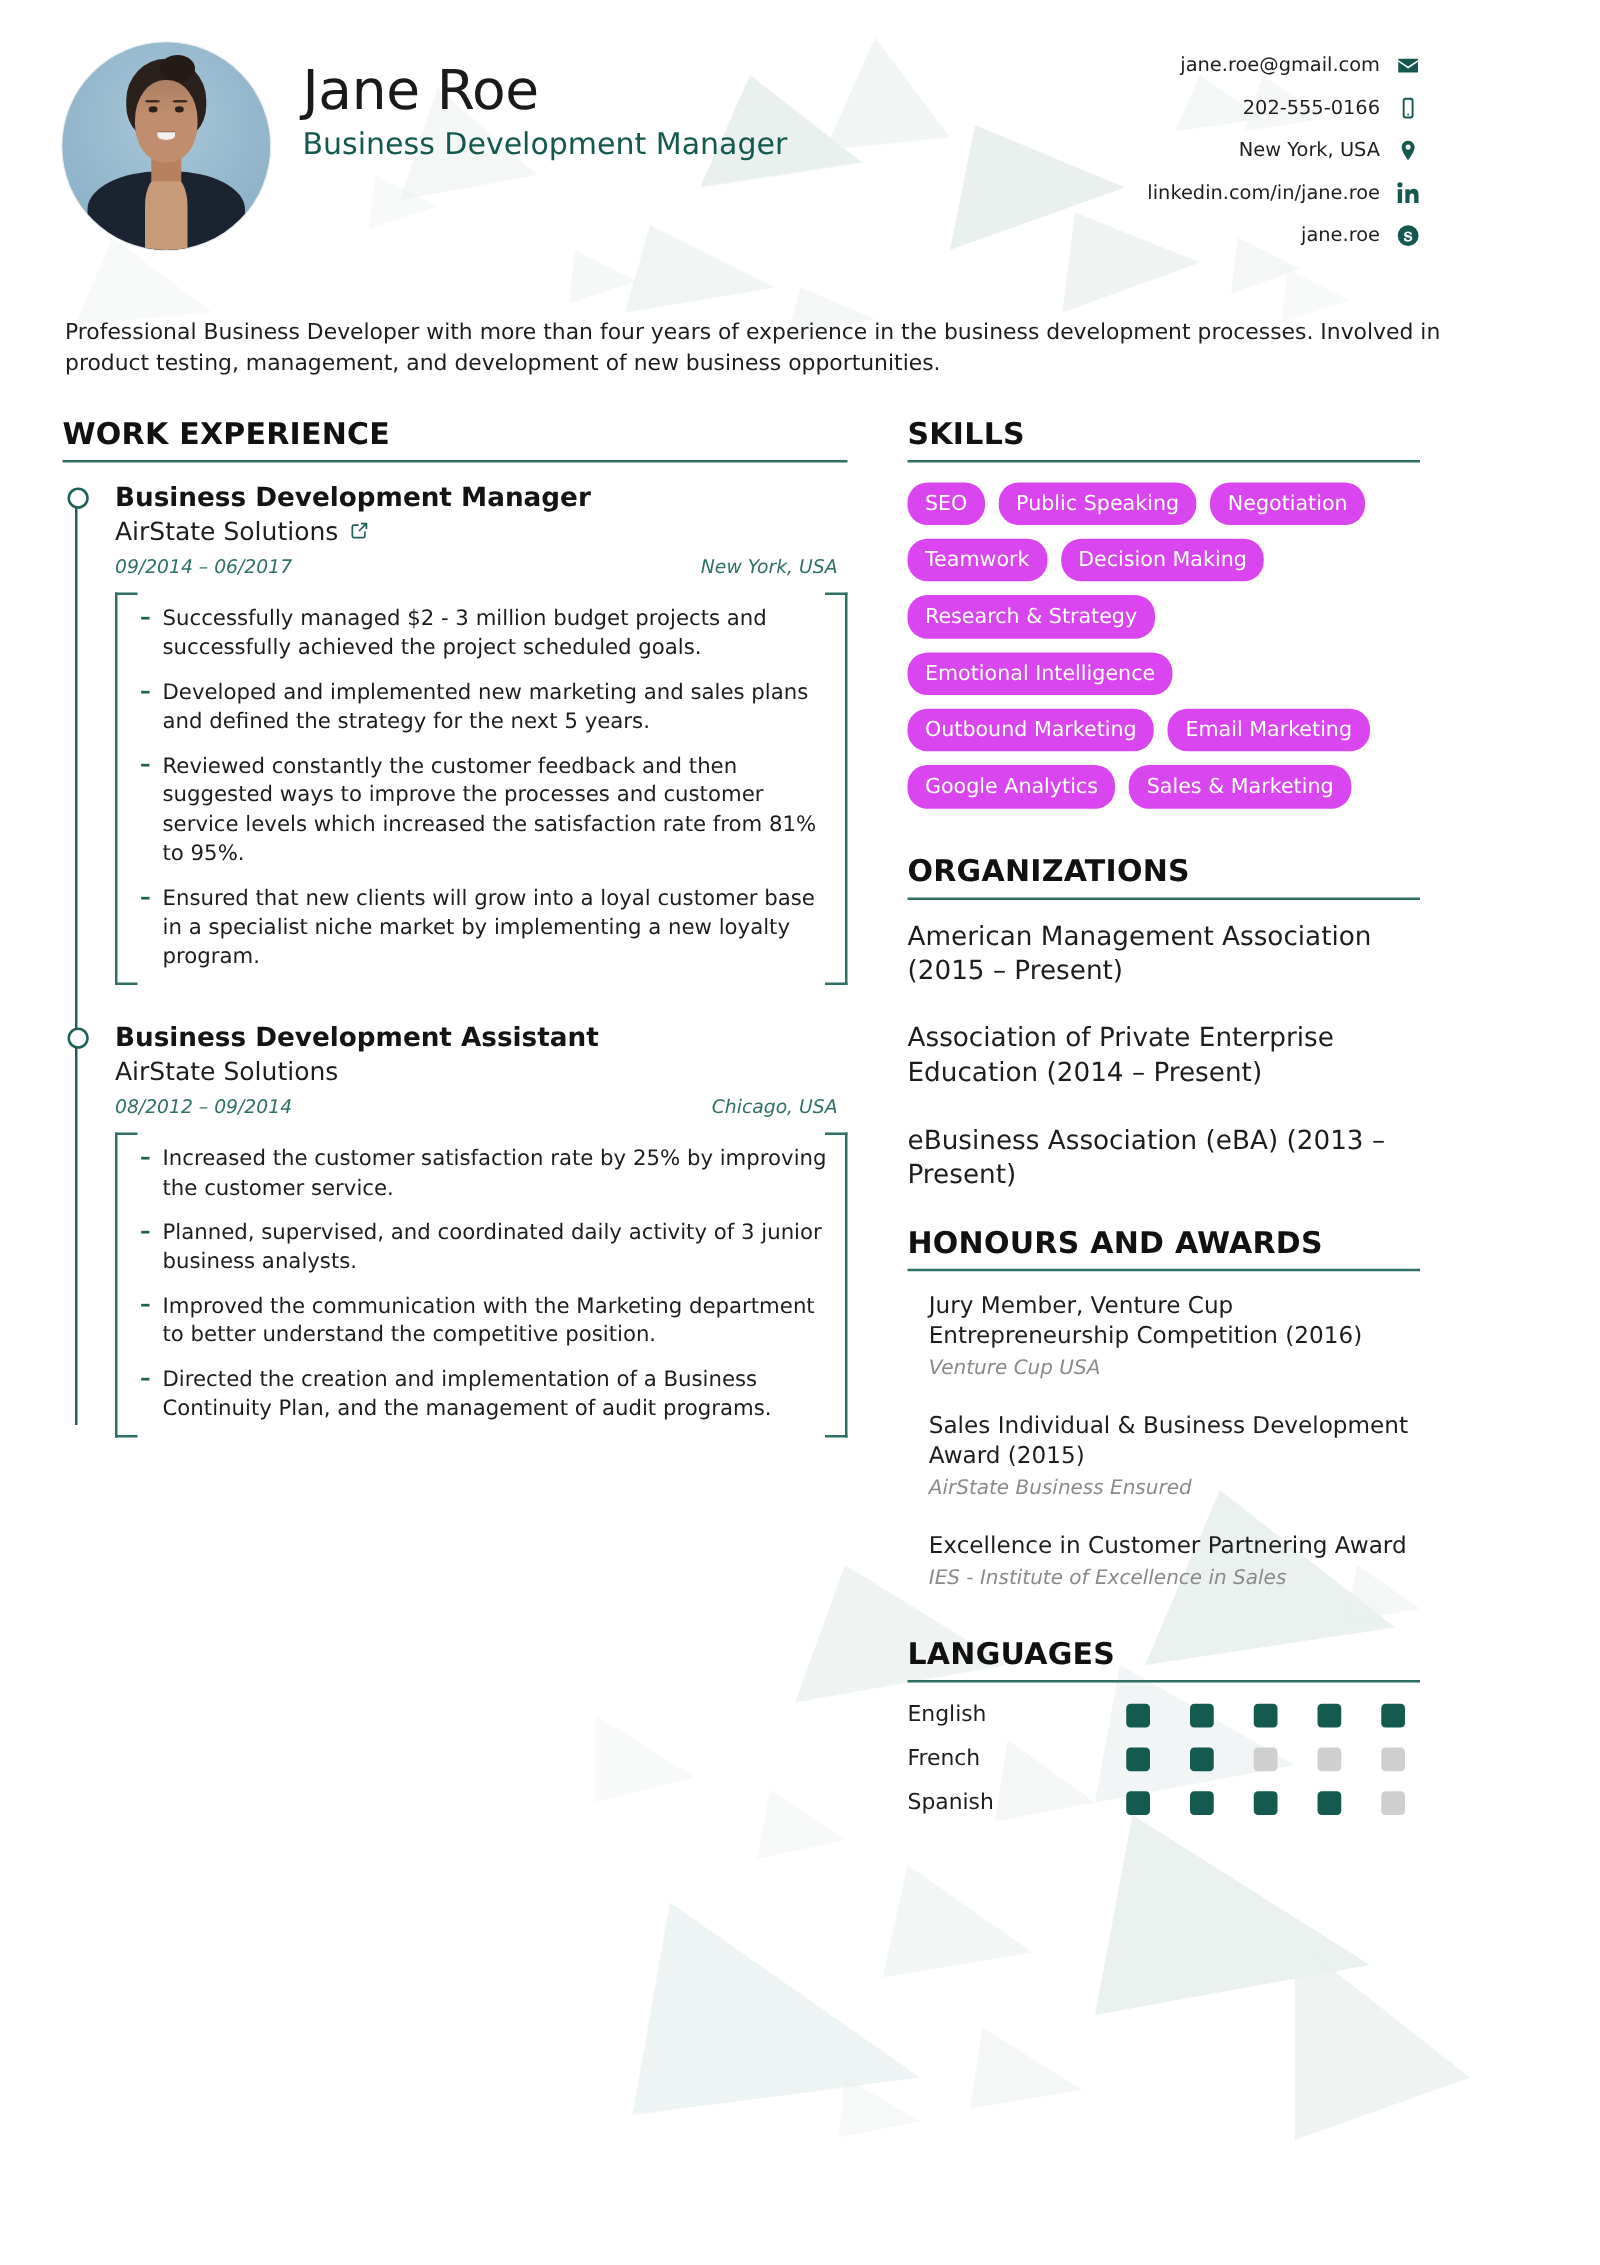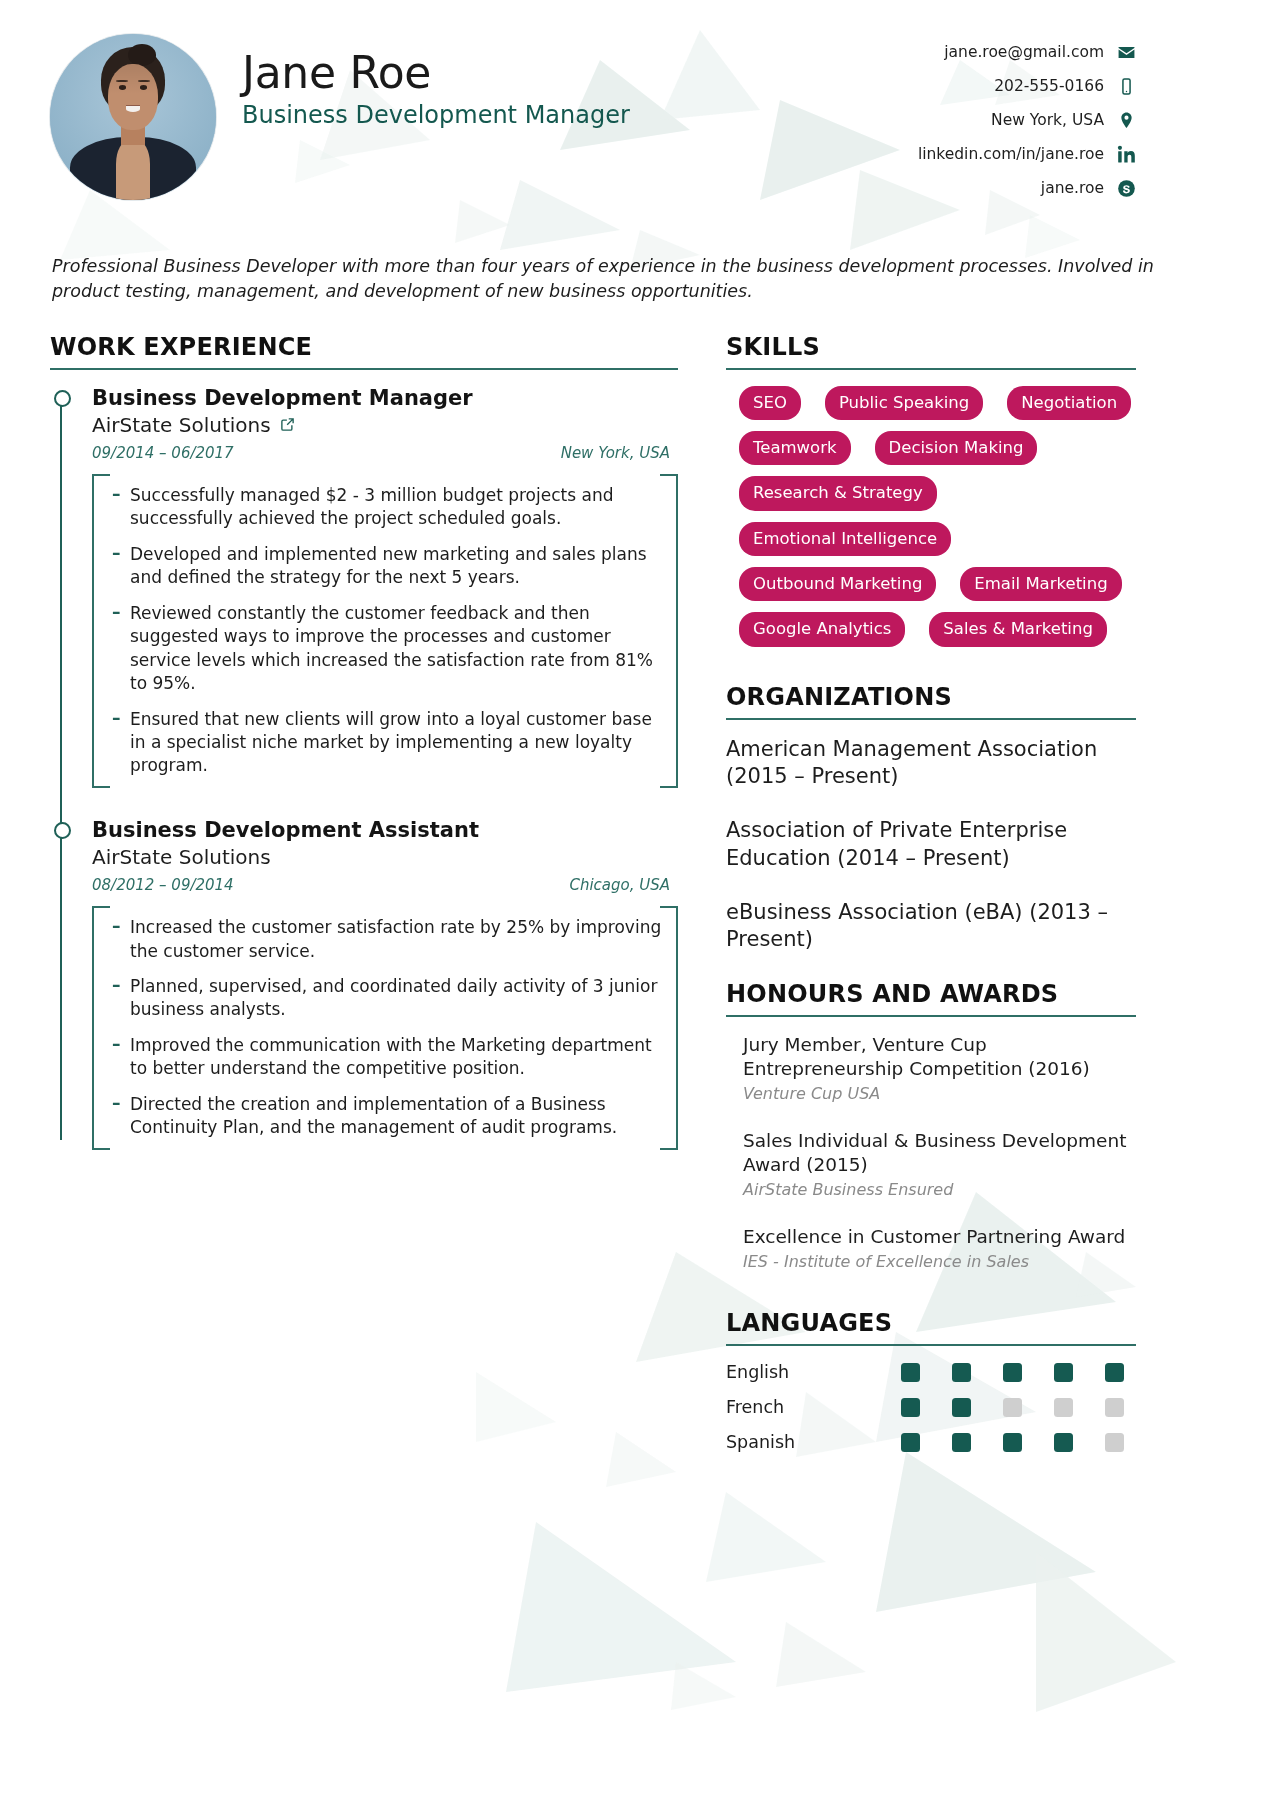--- a/index.html
+++ b/index.html
@@ -97,21 +97,20 @@
   .c-ico svg { display:block; }
 
   
   #summary {
     position: relative; z-index: 2;
     padding: 0 22px 0 52px;
     font-size: 17.5px;
     line-height: 1.45;
     color: #1d1d1d;
     margin-top: 4px;
-    font-style: italic;
   }
 
   
   #cols {
     position: relative; z-index: 2;
     display: flex;
     padding: 28px 40px 0 28px;
     gap: 0;
     align-items: flex-start;
   }
@@ -191,28 +190,27 @@
   .edu-school { font-size: 20px; color: #1d1d1d; margin-top: 3px; }
   .edu-date { font-size: 15px; font-style: italic; color: #2f6f66; margin-top: 7px; }
   #edu-tl { position: relative; padding-left: 42px; }
   #edu-tl .tl-dot { left: -38px; top: 4px; }
 
   
   #skills-tags {
     display: flex; flex-wrap: wrap; gap: 11px 11px;
   }
   .tag {
-    background: #be185d;
+    background: #d946ef;
     color: #ffffff;
     font-size: 16.5px;
     padding: 8px 14px 9px;
     border-radius: 16px;
     line-height: 1.05;
     white-space: nowrap;
-    margin-left: 13px;
   }
 
   
   #organizations { margin-top: 36px; }
   .org-item { font-size: 21px; color: #1d1d1d; line-height: 1.32; margin-bottom: 26px; }
 
   
   #awards { margin-top: 6px; }
   .award { margin-bottom: 26px; margin-left: 17px; }
   .award-title { font-size: 18.5px; color: #1d1d1d; line-height: 1.3; }

